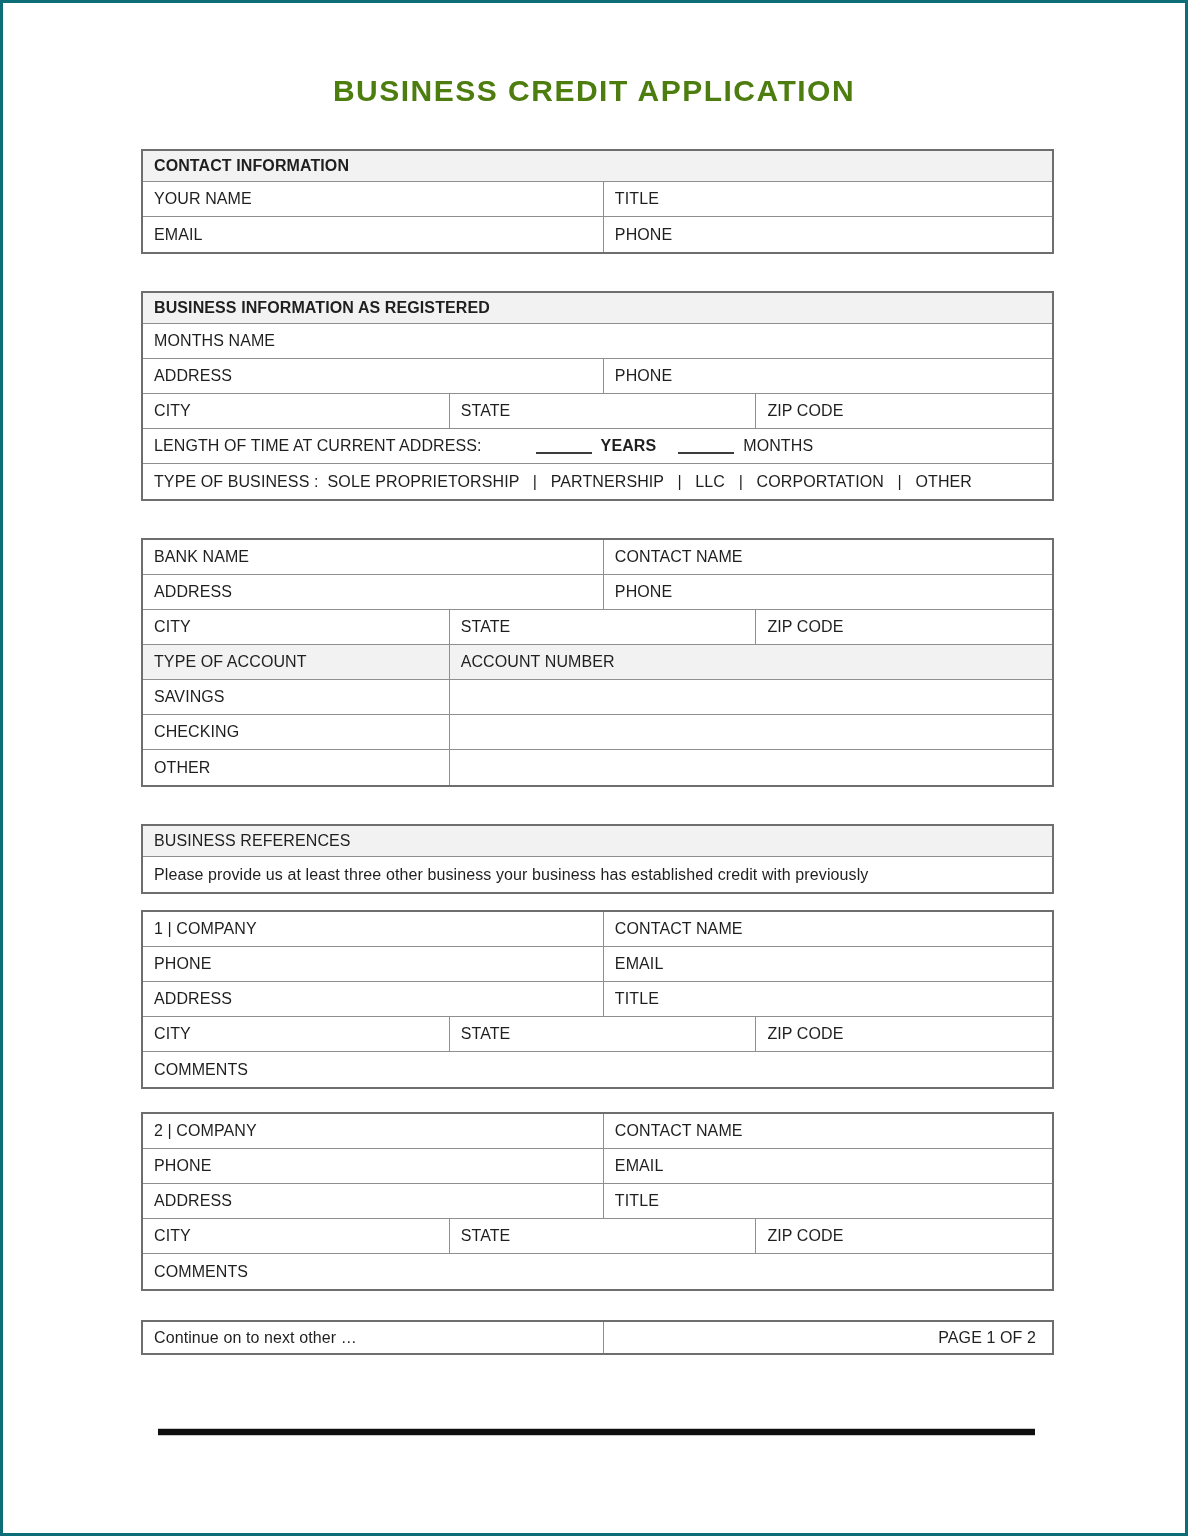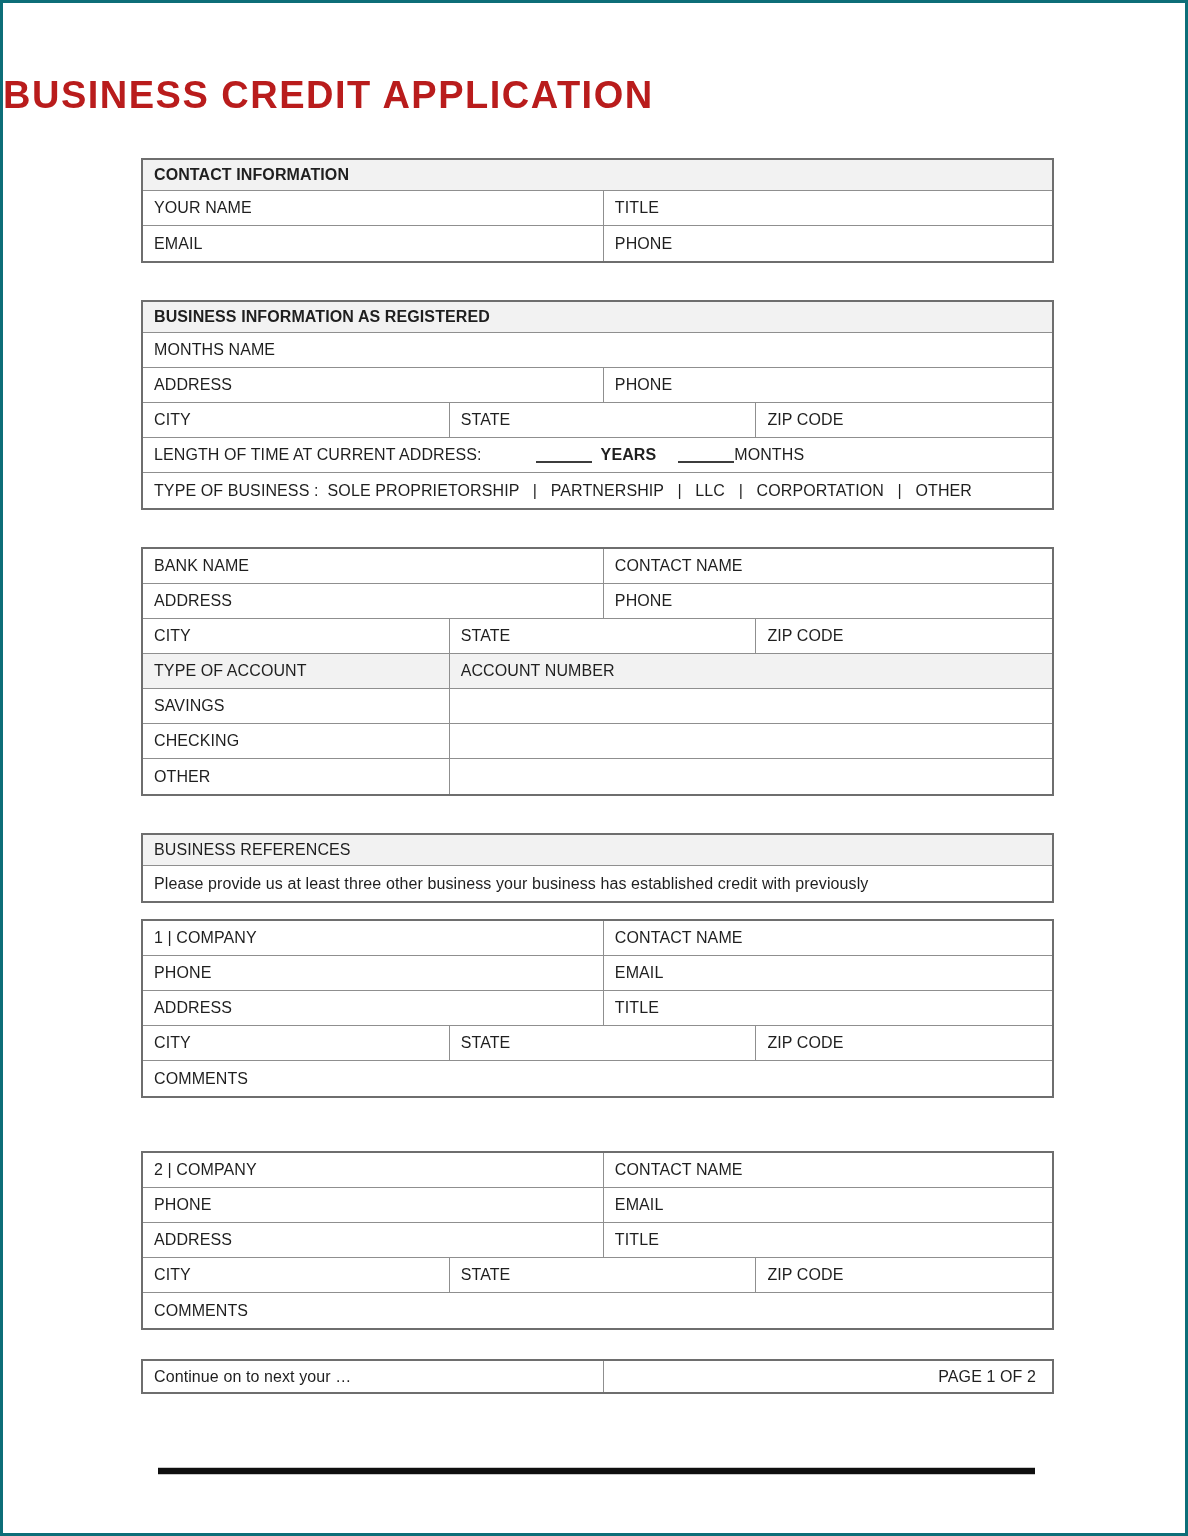--- a/index.html
+++ b/index.html
@@ -11,24 +11,25 @@
     position: relative;
   }
   .page {
     width: 1188px; height: 1536px;
     border: 3px solid #0d6e78;
     background: #ffffff;
     overflow: hidden;
   }
   h1.doc-title {
     margin-top: 71px;
-    font-size: 38px;
+    text-align: center;
+    font-size: 30px;
     font-weight: bold;
     letter-spacing: 1.5px;
-    color: #b91c1c;
+    color: #4d7c0f;
   }
   .content {
     width: 913px;
     margin-left: 138px; 
   }
   .tbl {
     border: 2px solid #6e6e6e;
     background: #ffffff;
   }
   .row {
@@ -57,32 +58,32 @@
   .cell.c33a { width: 33.74%; }
   .cell.c33b { width: 33.74%; }
   .cell.c33c { width: 32.52%; }
   .bold { font-weight: bold; }
   .pre { white-space: pre; }
   .gap-s1 { margin-top: 41px; }
   .gap-s2 { margin-top: 37px; }
   .gap-s3 { margin-top: 37px; }
   .gap-s4 { margin-top: 37px; }
   .gap-ref1 { margin-top: 16px; }
-  .gap-ref2 { margin-top: 53px; }
+  .gap-ref2 { margin-top: 23px; }
   .gap-foot { margin-top: 29px; }
   .blank-line {
     display: inline-block;
     width: 56px;
     height: 15px;
     border-bottom: 2px solid #3c3c3c;
     flex-shrink: 0;
   }
   .len-label { margin-right: 54px; }
   .len-unit1 { margin-left: 9px; margin-right: 22px; font-weight: bold; }
-  .len-unit2 { }
+  .len-unit2 { margin-left: 9px; }
   .cell.right { justify-content: flex-end; padding-right: 16px; }
   .black-bar {
     margin-top: 73px;
     margin-left: 17px;
     width: 877px;
     height: 8px;
     background: #0f0f0f;
     border-top: 1px solid #c8c8c8;
     border-bottom: 1px solid #c8c8c8;
   }
@@ -222,21 +223,21 @@
         <div class="cell c33b">STATE</div>
         <div class="cell c33c">ZIP CODE</div>
       </div>
       <div class="row">
         <div class="cell full">COMMENTS</div>
       </div>
     </div>
 
     <div class="tbl gap-foot">
       <div class="row hdr">
-        <div class="cell c50a">Continue on to next your …</div>
+        <div class="cell c50a">Continue on to next other …</div>
         <div class="cell c50b right">PAGE 1 OF 2</div>
       </div>
     </div>
 
     <div class="black-bar"></div>
 
   </div>
 </div>
 
 </body></html>

